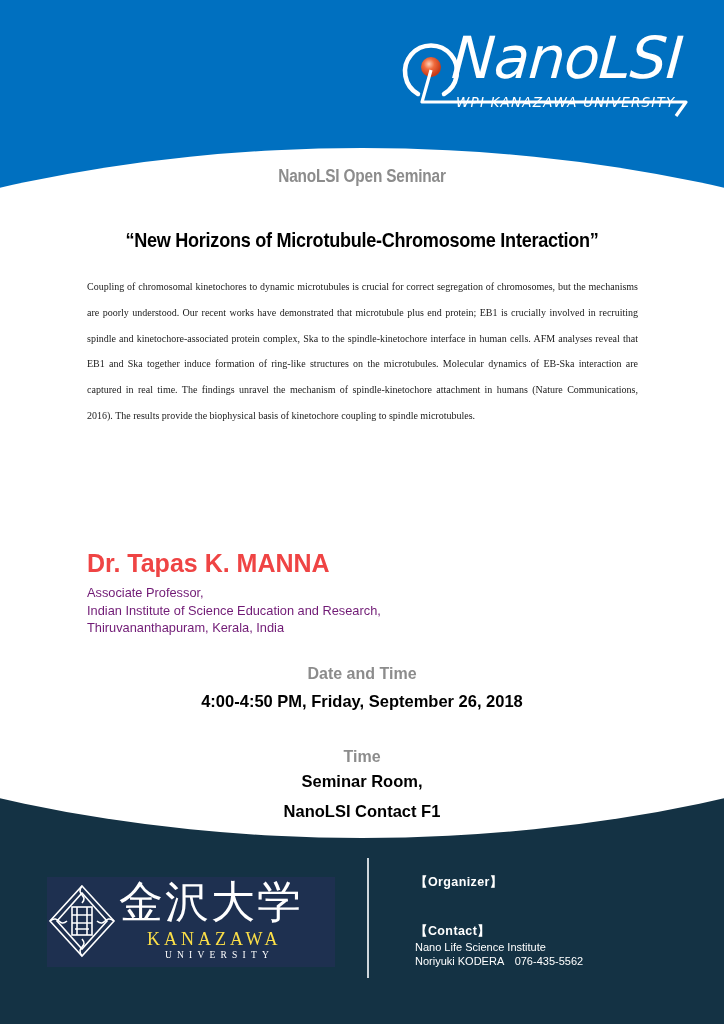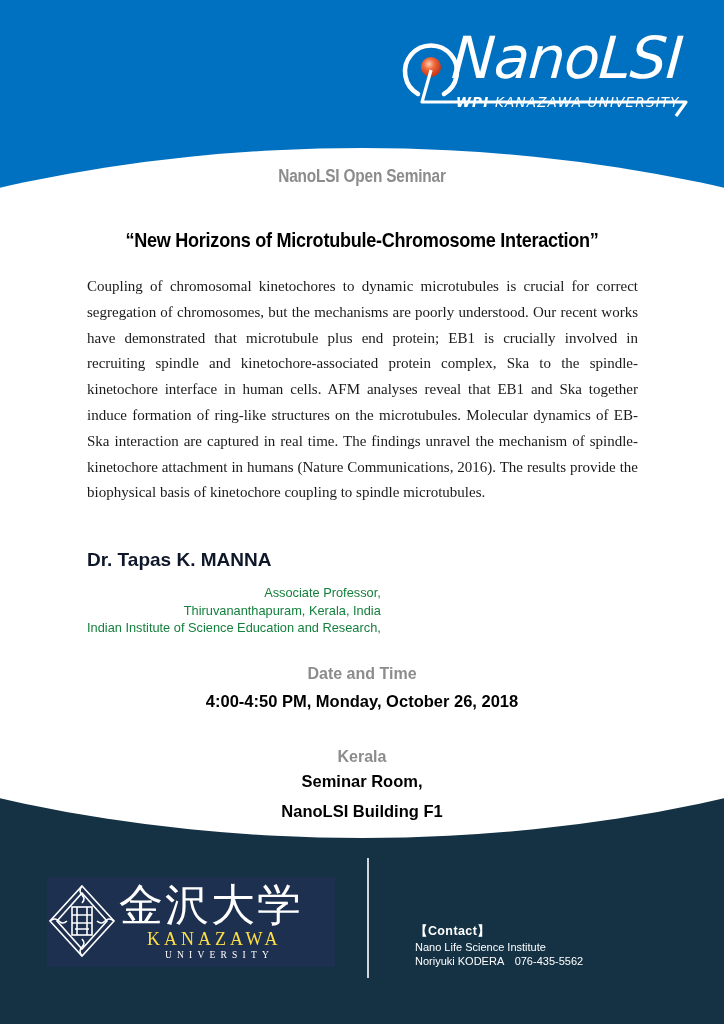--- a/index.html
+++ b/index.html
@@ -30,71 +30,70 @@
       position: absolute; left: 52px; top: -4px;
       font-family: "DejaVu Sans", sans-serif; font-style: italic; font-weight: normal;
       color: #ffffff; font-size: 58px; letter-spacing: -1px; line-height: 64px;
       transform: skewX(-4deg);
     }
     .nanolsi-sub {
       position: absolute; left: 56px; top: 64px;
       color: #ffffff; font-size: 13.5px; font-style: italic; letter-spacing: 1.2px;
       font-family: "DejaVu Sans", sans-serif;
     }
-    .nanolsi-sub b { font-weight: bold; }
+    .nanolsi-sub b { font-weight: normal; }
     .nanolsi-ring { position: absolute; left: 0; top: 0; }
 
     .kicker {
       position: absolute; left: 0; width: 724px; top: 166px; text-align: center;
       color: #8c8c8c; font-weight: bold; font-size: 17.5px;
       font-family: "Liberation Sans", sans-serif; letter-spacing: -0.2px;
       transform: scaleX(0.88);
     }
     .title {
       position: absolute; left: 0; width: 724px; top: 228px; text-align: center;
       color: #000000; font-weight: bold; font-size: 21px;
       font-family: "Liberation Sans", sans-serif; letter-spacing: -0.3px;
       transform: scaleX(0.86);
     }
     .abstract {
       position: absolute; left: 87px; width: 551px; top: 274px;
-      color: #1a1a1a; font-family: "Liberation Serif", serif; font-size: 15px;
+      color: #1a1a1a; font-family: "Liberation Serif", serif; font-size: 10px;
       line-height: 25.8px; text-align: justify;
       text-align-last: left;
     }
     .speaker-name {
       position: absolute; left: 87px; top: 549px;
-      font-weight: bold; font-size: 19px; color: #0f172a;
+      font-weight: bold; font-size: 25px; color: #ef4444;
       font-family: "Liberation Sans", sans-serif;
     }
     .speaker-aff {
       position: absolute; left: 87px; top: 584px;
-      font-size: 12.8px; line-height: 17.5px; color: #15803d;
+      font-size: 12.8px; line-height: 17.5px; color: #701a75;
       font-family: "Liberation Sans", sans-serif;
-      text-align: right;
     }
     .section-label {
       position: absolute; left: 0; width: 724px; text-align: center;
       color: #8c8c8c; font-weight: bold; font-size: 16px;
       font-family: "Liberation Sans", sans-serif;
     }
     .section-value {
       position: absolute; left: 0; width: 724px; text-align: center;
       color: #000000; font-weight: bold; font-size: 16.5px;
       font-family: "Liberation Sans", sans-serif;
     }
 
     .ku-logo {
       position: absolute; left: 47px; top: 877px; width: 288px; height: 90px;
       background: #1e3050;
     }
     .ku-emblem { position: absolute; left: 0px; top: 6px; }
     .ku-kanji {
       position: absolute; left: 72px; top: 2px;
-      color: #ffffff; font-family: Liberation Sans, sans-serif; font-size: 44px; line-height: 52px;
+      color: #ffffff; font-family: Liberation Mono, monospace; font-size: 44px; line-height: 52px;
       letter-spacing: 2px;
     }
     .ku-en1 {
       position: absolute; left: 100px; top: 52px; color: #fde047;
       font-family: "Liberation Serif", serif; font-size: 18px; letter-spacing: 4px;
     }
     .ku-en2 {
       position: absolute; left: 118px; top: 73px; color: #ffffff;
       font-family: "Liberation Serif", serif; font-size: 9.5px; letter-spacing: 5.2px;
     }
@@ -140,48 +139,49 @@
   <div class="nanolsi-sub"><b>WPI</b><span> KANAZAWA UNIVERSITY</span></div>
 </div>
 
 <div class="kicker">NanoLSI Open Seminar</div>
 <div class="title">“New Horizons of Microtubule-Chromosome Interaction”</div>
 <div class="abstract">Coupling of chromosomal kinetochores to dynamic microtubules is crucial for correct segregation of chromosomes, but the mechanisms are poorly understood. Our recent works have demonstrated that microtubule plus end protein; EB1 is crucially involved in recruiting spindle and kinetochore-associated protein complex, Ska to the spindle-kinetochore interface in human cells. AFM analyses reveal that EB1 and Ska together induce formation of ring-like structures on the microtubules. Molecular dynamics of EB-Ska interaction are captured in real time. The findings unravel the mechanism of spindle-kinetochore attachment in humans (Nature Communications, 2016). The results provide the biophysical basis of kinetochore coupling to spindle microtubules.</div>
 
 <div class="speaker-name">Dr. Tapas K. MANNA</div>
 <div class="speaker-aff">
   <div>Associate Professor,</div>
+  <div>Indian Institute of Science Education and Research,</div>
   <div>Thiruvananthapuram, Kerala, India</div>
-  <div>Indian Institute of Science Education and Research,</div>
 </div>
 
 <div class="section-label" style="top:665px;">Date and Time</div>
-<div class="section-value" style="top:692px;">4:00-4:50 PM, Monday, October 26, 2018</div>
+<div class="section-value" style="top:692px;">4:00-4:50 PM, Friday, September 26, 2018</div>
 
-<div class="section-label" style="top:748px;">Kerala</div>
+<div class="section-label" style="top:748px;">Time</div>
 <div class="section-value" style="top:772px;">Seminar Room,</div>
-<div class="section-value" style="top:802px;">NanoLSI Building F1</div>
+<div class="section-value" style="top:802px;">NanoLSI Contact F1</div>
 
 <div class="ku-logo">
   <svg class="ku-emblem" width="70" height="76" viewBox="0 0 70 76">
     <g fill="none" stroke="#ffffff" stroke-width="1.6">
       <path d="M35 3 L67 38 L35 73 L3 38 Z"></path>
       <path d="M35 10 L60 38 L35 66 L10 38 Z"></path>
       <path d="M35 3 C28 12 42 12 35 20 M35 73 C28 64 42 64 35 56 M3 38 C12 31 12 45 20 38 M67 38 C58 31 58 45 50 38"></path>
       <rect x="25" y="24" width="20" height="28"></rect>
       <path d="M25 32 H45 M25 40 H45 M30 24 V52 M40 24 V52 M28 46 L42 46"></path>
     </g>
   </svg>
   <div class="ku-kanji">金沢大学</div>
   <div class="ku-en1">KANAZAWA</div>
   <div class="ku-en2">UNIVERSITY</div>
 </div>
 
 <div class="divider"></div>
 
 <div class="info" style="top:874px;">
+  <div class="info-head">【Organizer】</div>
 </div>
 
 <div class="info" style="top:923px;">
   <div class="info-head">【Contact】</div>
   <div class="info-small">Nano Life Science Institute</div>
   <div class="info-small">Noriyuki KODERA　076-435-5562</div>
 </div>
 
 </body></html>

